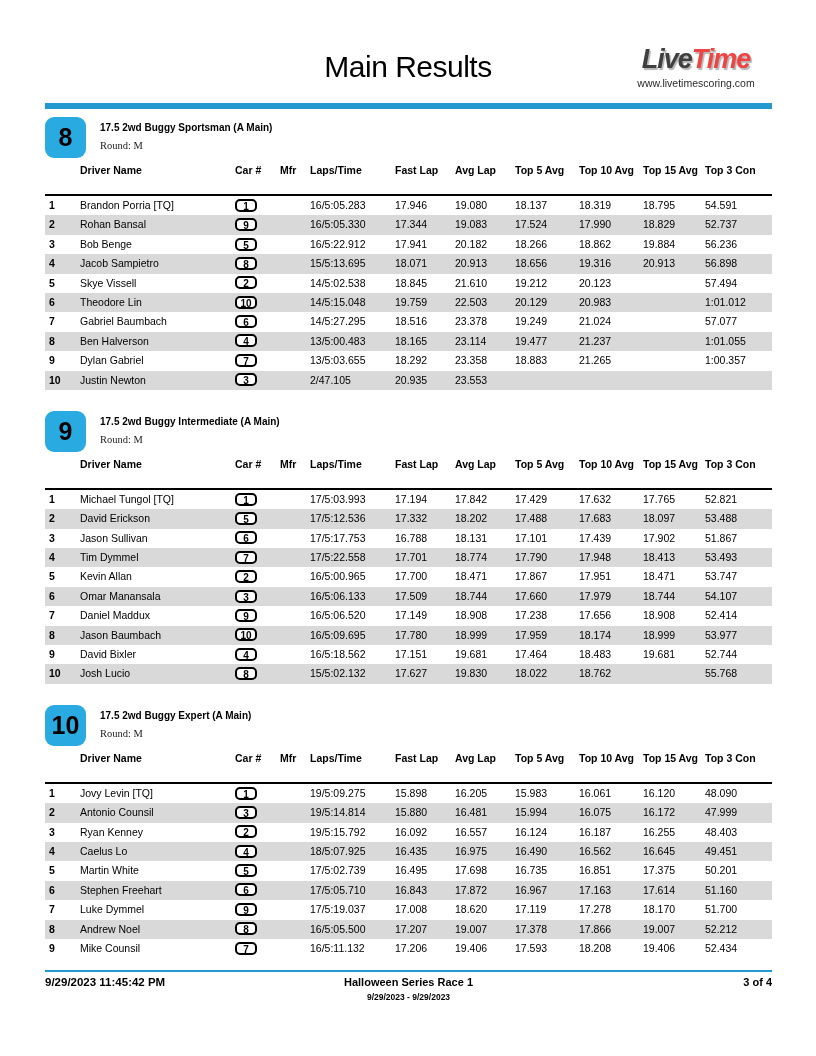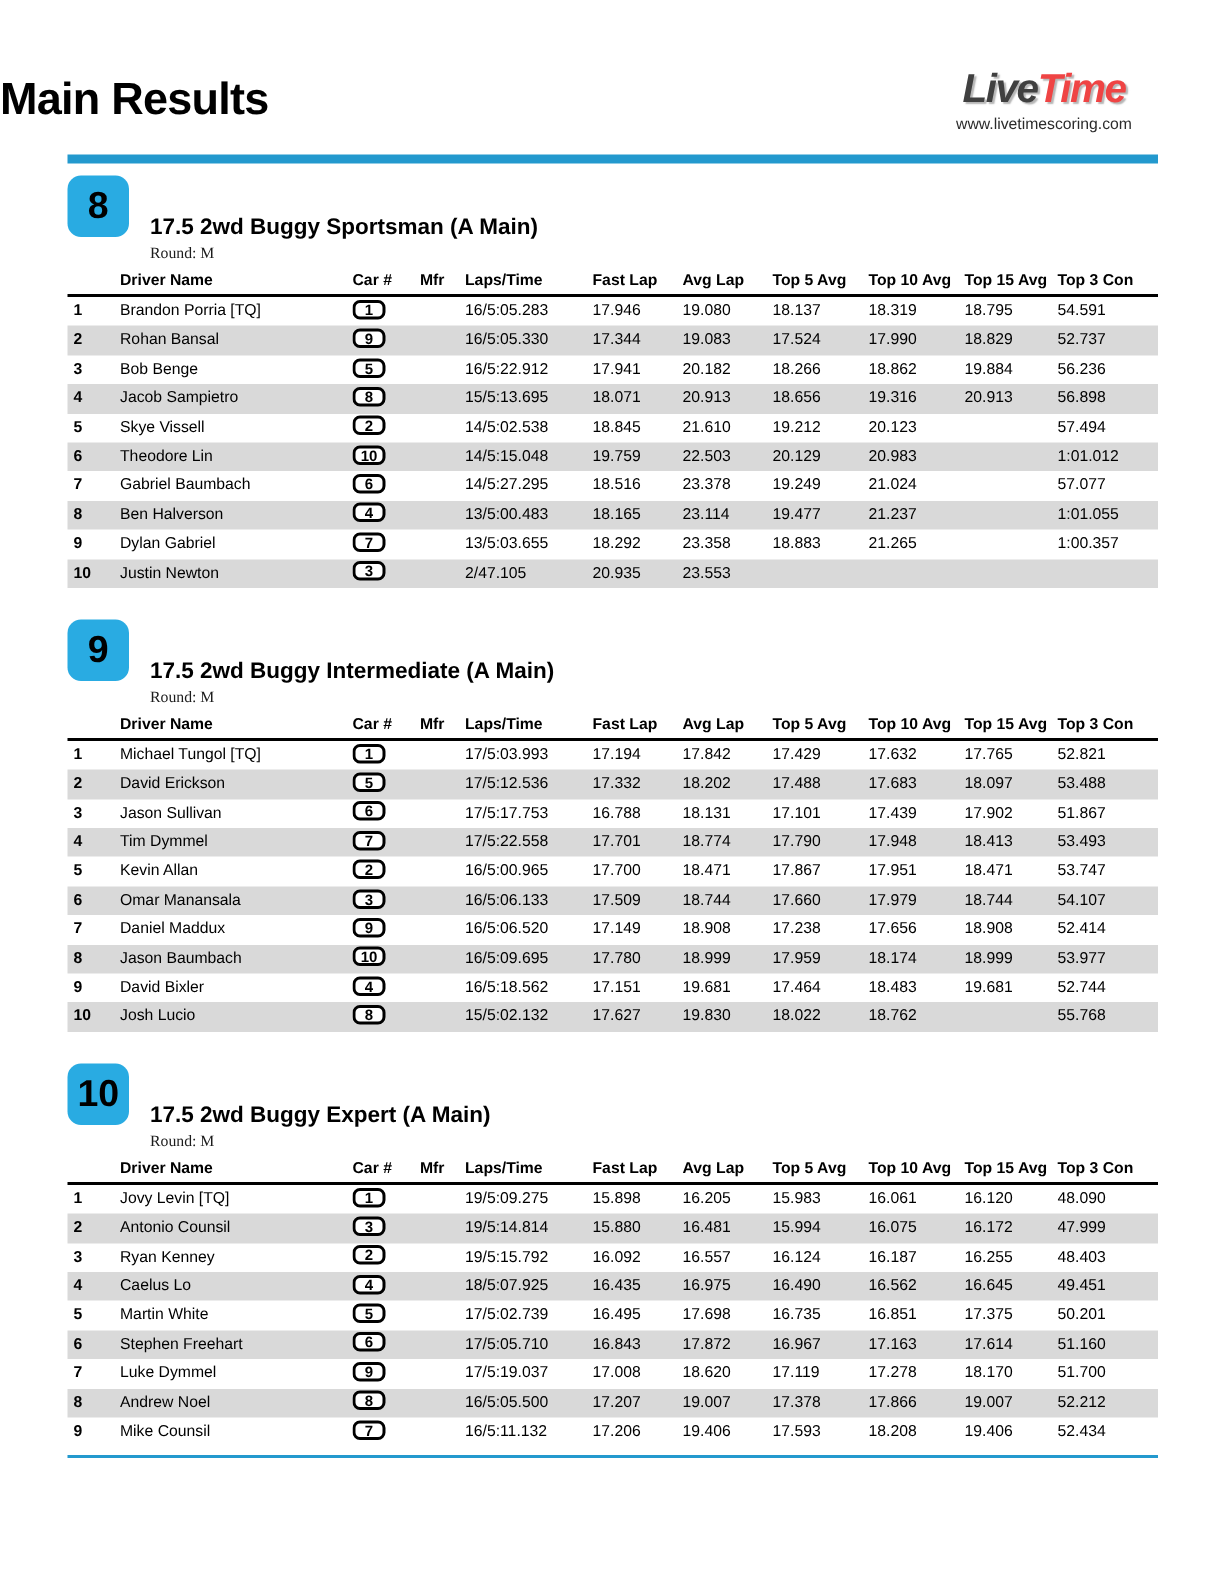--- a/index.html
+++ b/index.html
@@ -1,46 +1,46 @@
 <!DOCTYPE html>
 <html><head>
 <meta charset="utf-8">
 <style>
   * { margin:0; padding:0; box-sizing:border-box; }
   html,body { background:#fff; }
   body { font-family:"Liberation Sans", sans-serif; color:#000; }
   .page { position:relative; width:816px; height:1056px; background:#fff; overflow:hidden; margin:0 auto; }
 
   
-  .page-title { position:absolute; top:50px; left:0; right:0; text-align:left;
-    font-size:30px; font-weight:bold; letter-spacing:-0.5px; }
+  .page-title { position:absolute; top:50px; left:0; right:0; text-align:center;
+    font-size:30px; font-weight:normal; letter-spacing:-0.5px; }
   .logo { position:absolute; top:44px; right:42px; width:156px; text-align:center; }
   .logo-text { font-size:27px; font-weight:bold; font-style:italic; letter-spacing:-1px;
     text-shadow:1.5px 1.5px 1px rgba(120,120,120,0.55); white-space:nowrap; }
   .logo-live { color:#404040; }
   .logo-time { color:#ef4444; }
   .logo-site { font-size:10.5px; color:#2b2b2b; margin-top:2px; }
   .top-bar { position:absolute; top:103px; left:45px; width:727px; height:6px; background:#2399CE; }
 
   
   .content { position:absolute; top:117px; left:45px; width:727px; }
   .section { margin-bottom:21px; }
   .section-head { display:flex; align-items:flex-start; }
   .badge { width:41px; height:41px; background:#29ABE2; border-radius:9px; color:#000;
     font-size:25px; font-weight:bold; display:flex; align-items:center; justify-content:center;
     flex:0 0 41px; }
   .section-titles { margin-left:14px; padding-top:2px; }
-  .section-title { font-size:15px; font-weight:bold; line-height:18px;margin-top:24px; }
+  .section-title { font-size:10px; font-weight:bold; line-height:18px; }
   .section-round { font-size:10.5px; color:#1c1c1c; margin-top:3px;font-family:Liberation Serif, serif; }
 
   
   .tbl { margin-top:6px; width:727px; }
   .hrow, .row { display:grid;
     grid-template-columns:35px 155px 45px 30px 85px 60px 60px 64px 64px 62px 67px; }
-  .hrow { border-bottom:2.5px solid #000; padding-bottom:3px; align-items:end; }
+  .hrow { border-bottom:2.5px solid #000; padding-bottom:18px; align-items:end; }
   .hcell { font-size:10.5px; font-weight:bold; white-space:nowrap; }
   .row { height:19.4px; line-height:19.4px; font-size:10.5px; }
   .row.alt { background:#D9D9D9; }
   .cell { white-space:nowrap; overflow:hidden; }
   .cell.pos { font-weight:bold; padding-left:4px; }
   .chip { display:inline-block; min-width:22px; padding:0 2px; height:13px; line-height:12px;
     border:2px solid #000; border-radius:5px; background:#fff; font-size:10px; font-weight:bold;
     text-align:center; vertical-align:middle; margin-top:-2px; }
 
   
@@ -548,15 +548,23 @@
     <div class="cell">19.406</div>
     <div class="cell">52.434</div>
   </div>
 </div>
     </div>
   </div>
 </div>
 
   <div class="footer">
     <div class="footer-line"></div>
+    <div class="footer-row">
+      <div class="footer-left">9/29/2023 11:45:42 PM</div>
+      <div class="footer-center">
+        <div class="footer-event">Halloween Series Race 1</div>
+        <div class="footer-dates">9/29/2023 - 9/29/2023</div>
+      </div>
+      <div class="footer-right">3 of 4</div>
+    </div>
   </div>
 
 </div>
 
 </body></html>

